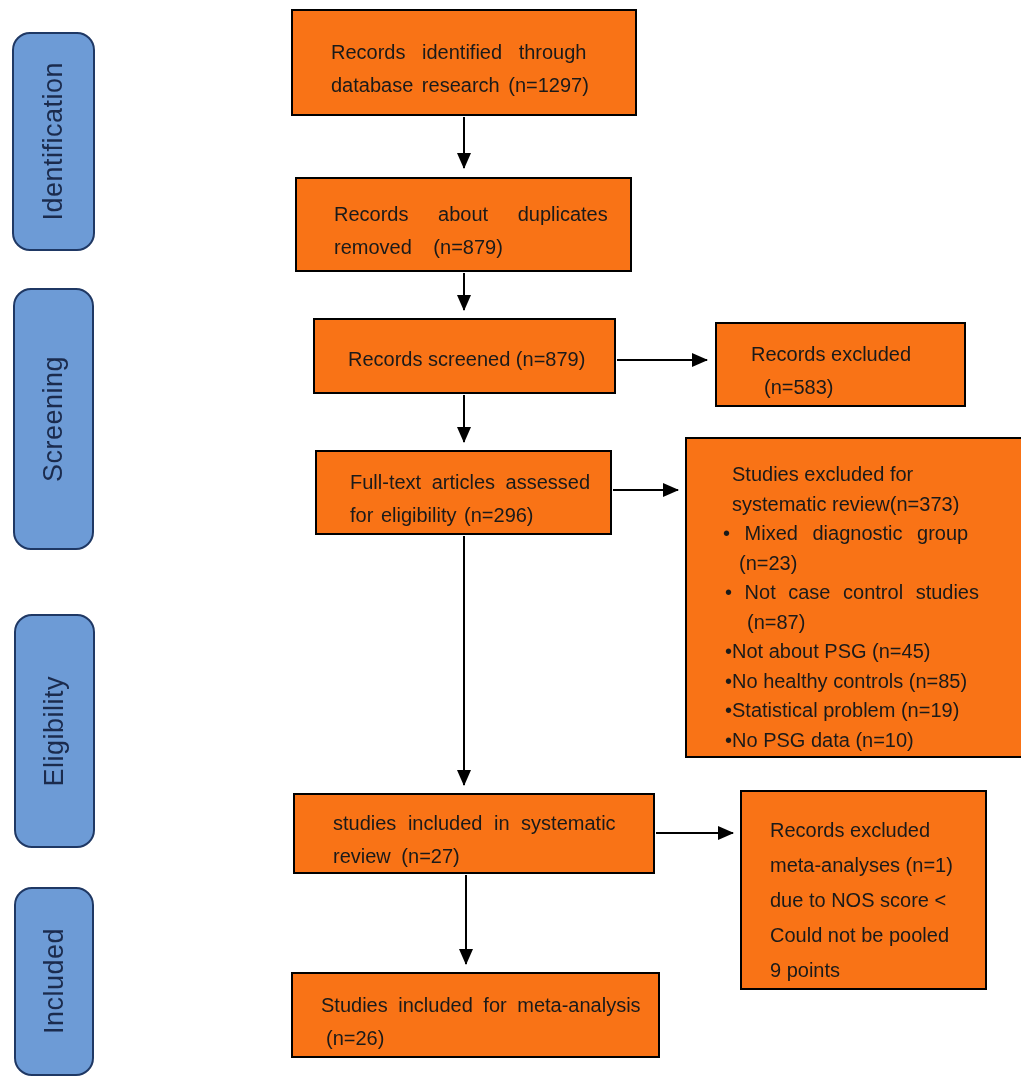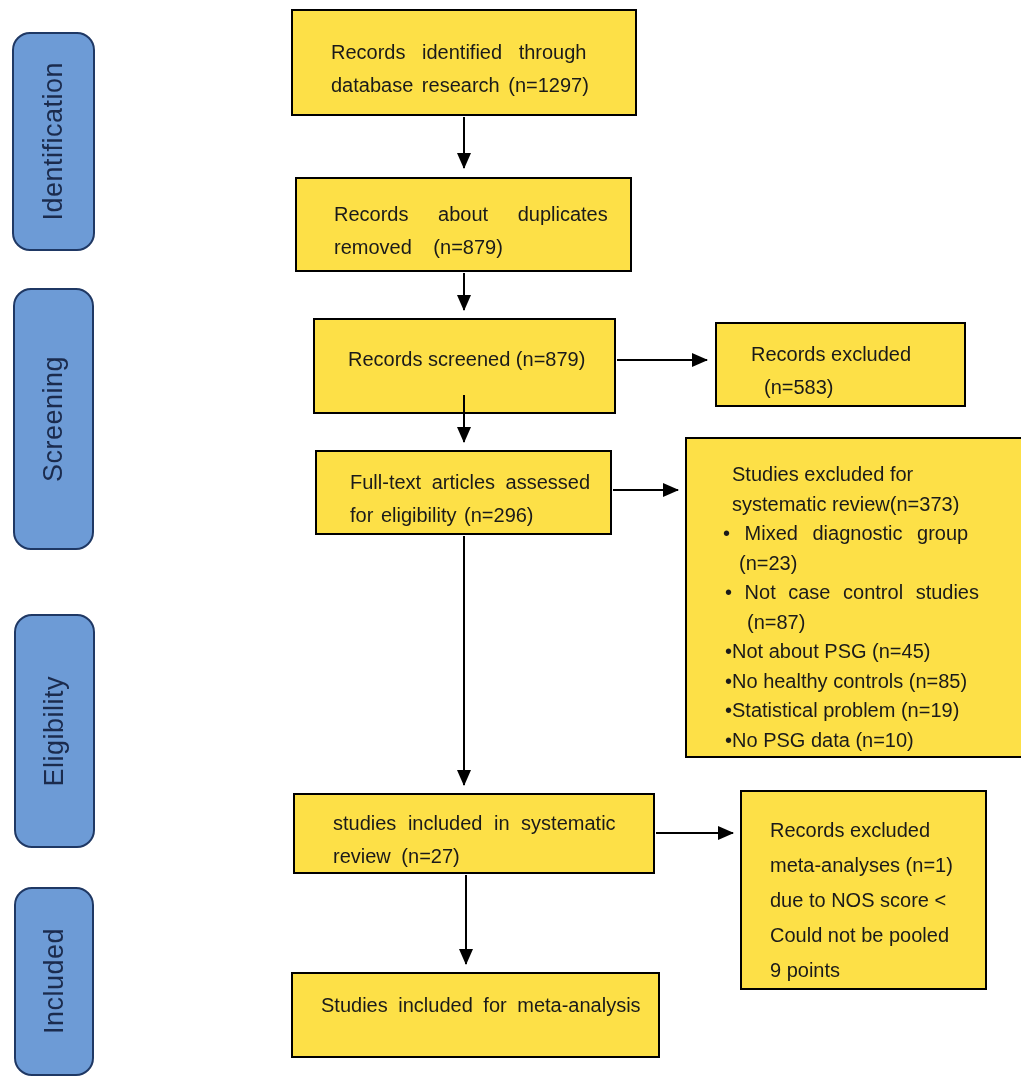--- a/index.html
+++ b/index.html
@@ -27,31 +27,31 @@
     font-size:27px;color:var(--stage-text);letter-spacing:.5px;
     white-space:nowrap;
   }
   #stage-identification{left:12px;top:32px;width:83px;height:219px;}
   #stage-screening{left:13px;top:288px;width:81px;height:262px;}
   #stage-eligibility{left:14px;top:614px;width:81px;height:234px;}
   #stage-included{left:14px;top:887px;width:80px;height:189px;}
 
   
   .fbox{
-    position:absolute;background:#fde047;border:2px solid var(--box-border);
+    position:absolute;background:#f97316;border:2px solid var(--box-border);
     font-size:20px;line-height:33px;color:var(--box-text);
   }
   .fbox .ln{white-space:nowrap;}
   #box-identified{left:291px;top:9px;width:346px;height:107px;padding:25px 0 0 38px;}
   #box-identified .l1{word-spacing:11px;}
   #box-identified .l2{word-spacing:3px;}
   #box-dedup{left:295px;top:177px;width:337px;height:95px;padding:19px 0 0 37px;}
   #box-dedup .l1{word-spacing:24px;}
   #box-dedup .l2{word-spacing:16px;}
-  #box-screened{left:313px;top:318px;width:303px;height:96px;padding:23px 9px 0 33px;}
+  #box-screened{left:313px;top:318px;width:303px;height:76px;padding:23px 9px 0 33px;}
   #box-fulltext{left:315px;top:450px;width:297px;height:85px;padding:14px 0 0 33px;}
   #box-fulltext .l1{word-spacing:5px;}
   #box-fulltext .l2{word-spacing:2px;}
   #box-sysreview{left:293px;top:793px;width:362px;height:81px;padding:12px 0 0 38px;}
   #box-sysreview .l1{word-spacing:6px;}
   #box-sysreview .l2{word-spacing:5px;}
   #box-meta{left:291px;top:972px;width:369px;height:86px;padding:15px 0 0 28px;}
   #box-meta .l1{word-spacing:5px;}
   #box-meta .l2{padding-left:5px;}
 
@@ -106,20 +106,21 @@
     <div class="ln l2">for eligibility   (n=296)</div>
   </div>
 
   <div class="fbox" id="box-sysreview">
     <div class="ln l1">studies included in systematic</div>
     <div class="ln l2">review (n=27)</div>
   </div>
 
   <div class="fbox" id="box-meta">
     <div class="ln l1">Studies included for meta-analysis</div>
+    <div class="ln l2">(n=26)</div>
   </div>
 
   <div class="fbox" id="box-excl-screening">
     <div class="ln l1">Records excluded</div>
     <div class="ln l2">(n=583)</div>
   </div>
 
   <div class="fbox" id="box-excl-fulltext">
     <div class="ln">Studies excluded for</div>
     <div class="ln">systematic review(n=373)</div>

